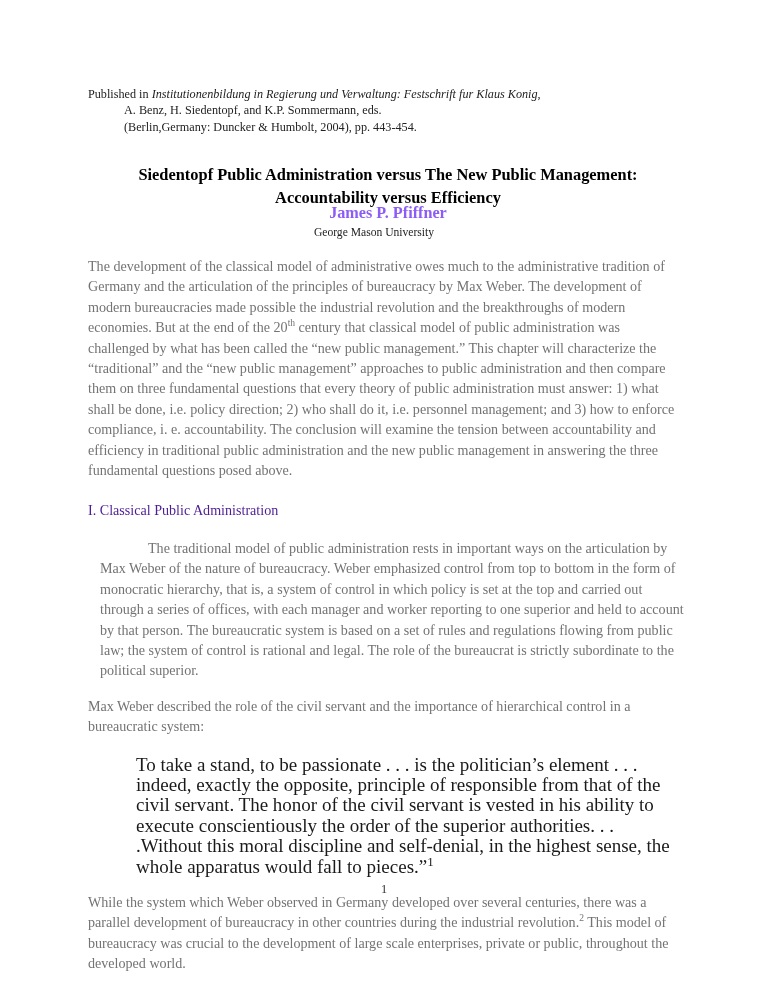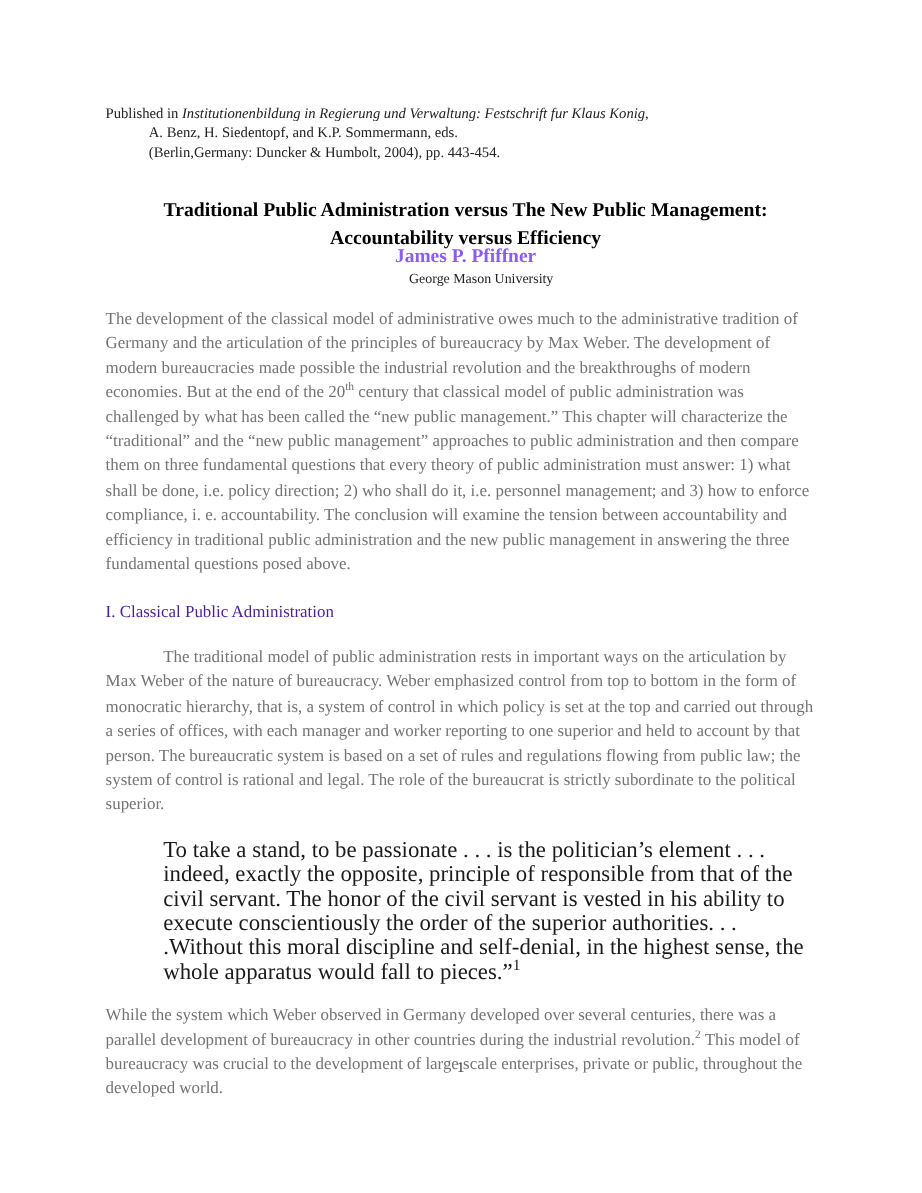--- a/index.html
+++ b/index.html
@@ -61,21 +61,21 @@
     top: 203px;
     width: 600px;
     text-align: center;
     font-size: 16.2px;
     font-weight: bold;
     line-height: 21px;
     color: #8b5cf6;
   }
   .affiliation {
     position: absolute;
-    left: 101px;
+    left: 74px;
     top: 225px;
     width: 600px;
     text-align: center;
     font-size: 11.6px;
     line-height: 15px;
     color: #222;
   }
 
   
   .body-area {
@@ -86,20 +86,21 @@
   }
   p.para {
     margin: 0 0 15px 0;
     font-size: 14.1px;
     line-height: 20.4px;
     text-align: left;
     color: #737373;
   }
   p.para.indented-first {
     text-indent: 48px;
+    margin-left: 12px;
   }
   h2.section {
     margin: 0 0 17px 0;
     font-size: 14.1px;
     line-height: 20.4px;
     font-weight: normal;
     color: #4c1d95;
   }
   blockquote.quote {
     margin: 0 0 15px 0;
@@ -134,37 +135,38 @@
 
 <div class="page">
 
   <div class="pubinfo">
     <div class="line1"><span>Published in </span><em>Institutionenbildung in Regierung und Verwaltung: Festschrift fur Klaus Konig</em><span>,</span></div>
     <div class="line2">A. Benz, H. Siedentopf, and K.P. Sommermann, eds.</div>
     <div class="line3">(Berlin,Germany: Duncker &amp; Humbolt, 2004), pp. 443-454.</div>
   </div>
 
   <h1 class="doc-title">
-    <span class="t-line">Traditional Public Administration versus The New Public Management:</span>
+    <span class="t-line">Siedentopf Public Administration versus The New Public Management:</span>
     <span class="t-line">Accountability versus Efficiency</span>
   </h1>
 
   <div class="author">James P. Pfiffner</div>
   <div class="affiliation">George Mason University</div>
 
   <div class="body-area">
 
     <p class="para"><span>The development of the classical model of administrative owes much to the administrative tradition of Germany and the articulation of the principles of bureaucracy by Max Weber.  The development of modern bureaucracies made possible the industrial revolution and the breakthroughs of modern economies.  But at the end of the 20</span><sup>th</sup><span> century that classical model of public administration was challenged by what has been called the “new public management.”  This chapter will characterize the “traditional” and the “new public management” approaches to public administration and then compare them on three fundamental questions that every theory of public administration must answer: 1) what shall be done, i.e. policy direction; 2) who shall do it, i.e. personnel management; and 3) how to enforce compliance, i. e. accountability.  The conclusion will examine the tension between accountability and efficiency in traditional public administration and the new public management in answering the three fundamental questions posed above.</span></p>
 
     <div class="gap-before-section"></div>
 
     <h2 class="section">I.  Classical Public Administration</h2>
 
     <p class="para indented-first">The traditional model of public administration rests in important ways on the articulation by Max Weber of the nature of bureaucracy.  Weber emphasized control from top to bottom in the form of monocratic hierarchy, that is, a system of control in which policy is set at the top and carried out through a series of offices, with each manager and worker reporting to one superior and held to account by that person.  The bureaucratic system is based on a set of rules and regulations flowing from public law; the system of control is rational and legal.  The role of the bureaucrat is strictly subordinate to the political superior.</p>
 
+    <p class="para">Max Weber described the role of the civil servant and  the importance of hierarchical control in a bureaucratic system:</p>
 
     <div class="gap-before-quote"></div>
 
     <blockquote class="quote"><span>To take a stand, to be passionate . . . is the politician’s element . . . indeed, exactly the opposite, principle of responsible from that of the civil servant.  The honor of the civil servant is vested in his ability to execute conscientiously the order of the superior authorities. . . .Without this moral discipline and self-denial, in the highest sense, the whole apparatus would fall to pieces.”</span><sup>1</sup></blockquote>
 
     <p class="para"><span>While the system which Weber observed in Germany developed over several centuries, there was a parallel development of bureaucracy in other countries during the industrial revolution.</span><sup>2</sup><span>  This model of bureaucracy was crucial to the development of large scale enterprises, private or public, throughout the developed world.</span></p>
 
   </div>
 
   <div class="page-number">1</div>

